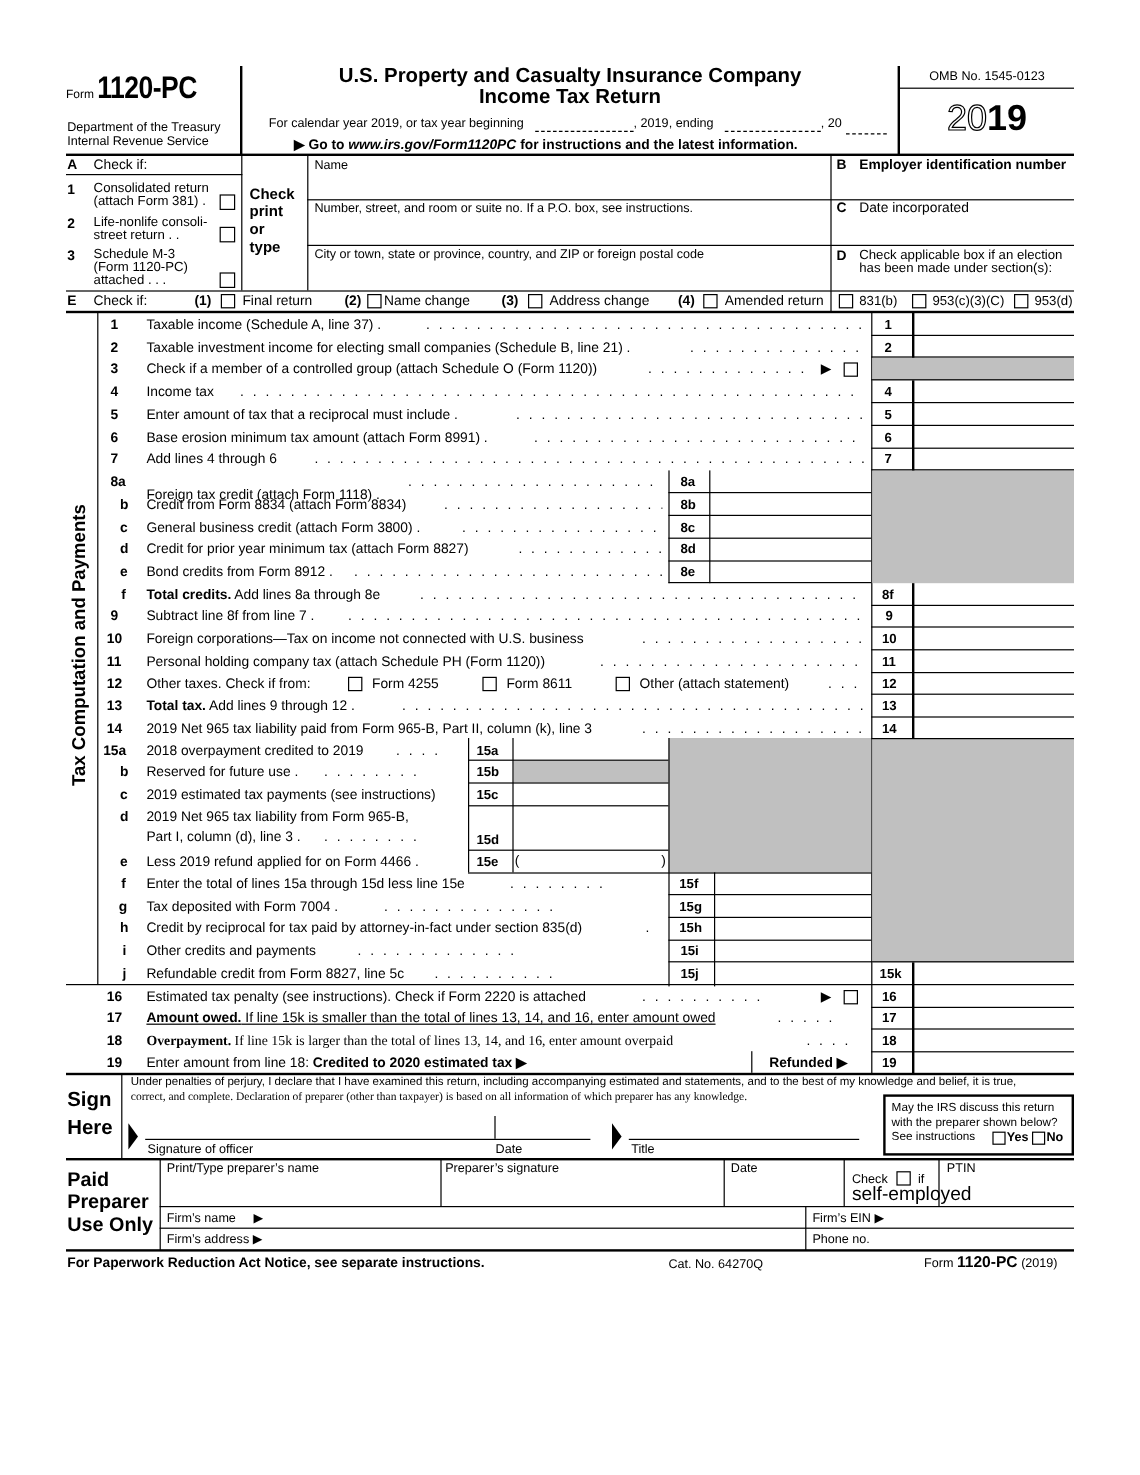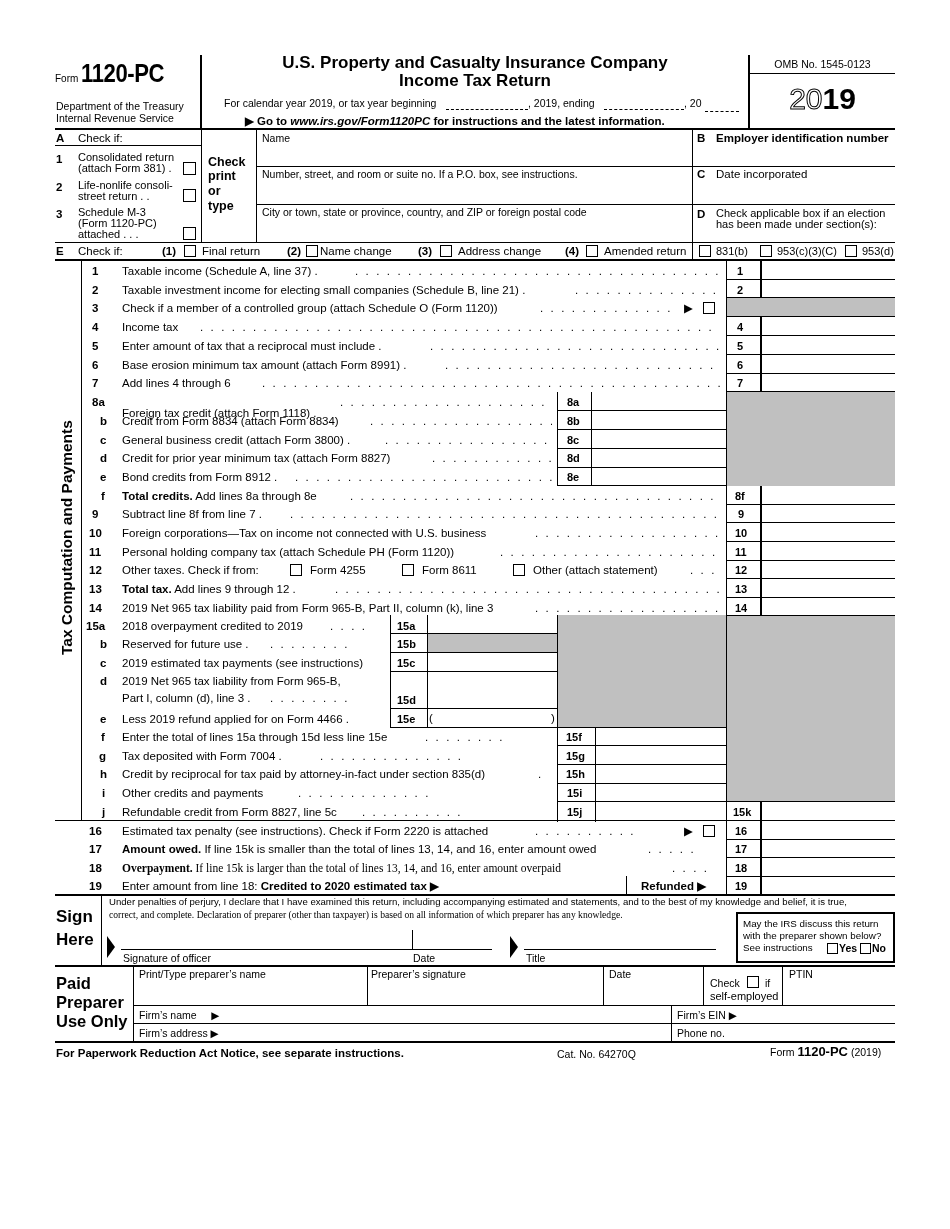--- a/index.html
+++ b/index.html
@@ -363,21 +363,21 @@
 <div class="num" style="left:89px;top:824px;">16</div>
 <div class="t" style="left:122px;top:824px;">Estimated tax penalty (see instructions). Check if Form 2220 is attached</div>
 <div class="dots" style="left:535px;top:824px;width:145px;">..........</div>
 <div class="t" style="left:684px;top:824px;">▶</div>
 <div class="cb" style="left:703px;top:825px;width:12px;height:12px;"></div>
 <div class="box-label" style="left:735px;top:824px;">16</div>
 <div class="field" style="left:762px;top:821px;width:133px;height:18px;"></div>
 <div class="hl" style="left:726px;top:839px;width:169px;"></div>
 
 <div class="num" style="left:89px;top:842px;">17</div>
-<div class="t" style="left:122px;top:842px;"><b>Amount owed.</b><span> If line 15k is smaller than the total of lines 13, 14, and 16, enter amount owed</span></div>
+<div class="t" style="left:122px;top:842px;text-decoration:underline;"><b>Amount owed.</b><span> If line 15k is smaller than the total of lines 13, 14, and 16, enter amount owed</span></div>
 <div class="dots" style="left:648px;top:842px;width:72px;">.....</div>
 <div class="box-label" style="left:735px;top:842px;">17</div>
 <div class="field" style="left:762px;top:840px;width:133px;height:18px;"></div>
 <div class="hl" style="left:726px;top:857px;width:169px;"></div>
 
 <div class="num" style="left:89px;top:861px;">18</div>
 <div class="t" style="left:122px;top:861px;font-family:Liberation Serif, serif;"><b>Overpayment.</b><span> If line 15k is larger than the total of lines 13, 14, and 16, enter amount overpaid</span></div>
 <div class="dots" style="left:672px;top:861px;width:48px;">....</div>
 <div class="box-label" style="left:735px;top:861px;">18</div>
 <div class="field" style="left:762px;top:858px;width:133px;height:18px;"></div>
@@ -433,21 +433,21 @@
 <div class="vl" style="left:367px;top:966px;height:39px;"></div>
 <div class="t" style="left:371px;top:967px;font-size:10.5px;">Preparer’s signature</div>
 <div class="field" style="left:368px;top:980px;width:234px;height:24px;"></div>
 <div class="vl" style="left:603px;top:966px;height:39px;"></div>
 <div class="t" style="left:609px;top:967px;font-size:10.5px;">Date</div>
 <div class="field" style="left:604px;top:980px;width:98px;height:24px;"></div>
 <div class="vl" style="left:703px;top:966px;height:39px;"></div>
 <div class="t" style="left:710px;top:976px;font-size:10.5px;">Check</div>
 <div class="cb" style="left:747px;top:976px;width:12px;height:12px;"></div>
 <div class="t" style="left:765px;top:976px;font-size:10.5px;">if</div>
-<div class="t" style="left:710px;top:989px;font-size:11px;">self-employed</div>
+<div class="t" style="left:710px;top:989px;font-size:16px;">self-employed</div>
 <div class="vl" style="left:782px;top:966px;height:39px;"></div>
 <div class="t" style="left:789px;top:967px;font-size:10.5px;">PTIN</div>
 <div class="field" style="left:783px;top:980px;width:112px;height:24px;"></div>
 
 <div class="hl" style="left:133px;top:1005px;width:762px;"></div>
 <div class="t" style="left:139px;top:1008px;font-size:10.5px;"><span>Firm’s name</span>&nbsp;&nbsp;&nbsp;&nbsp;&nbsp;<span>▶</span></div>
 <div class="field" style="left:230px;top:1006px;width:440px;height:17px;"></div>
 <div class="vl" style="left:671px;top:1005px;height:37px;"></div>
 <div class="t" style="left:677px;top:1008px;font-size:10.5px;"><span>Firm’s EIN</span> <span>▶</span></div>
 <div class="field" style="left:745px;top:1006px;width:150px;height:17px;"></div>

